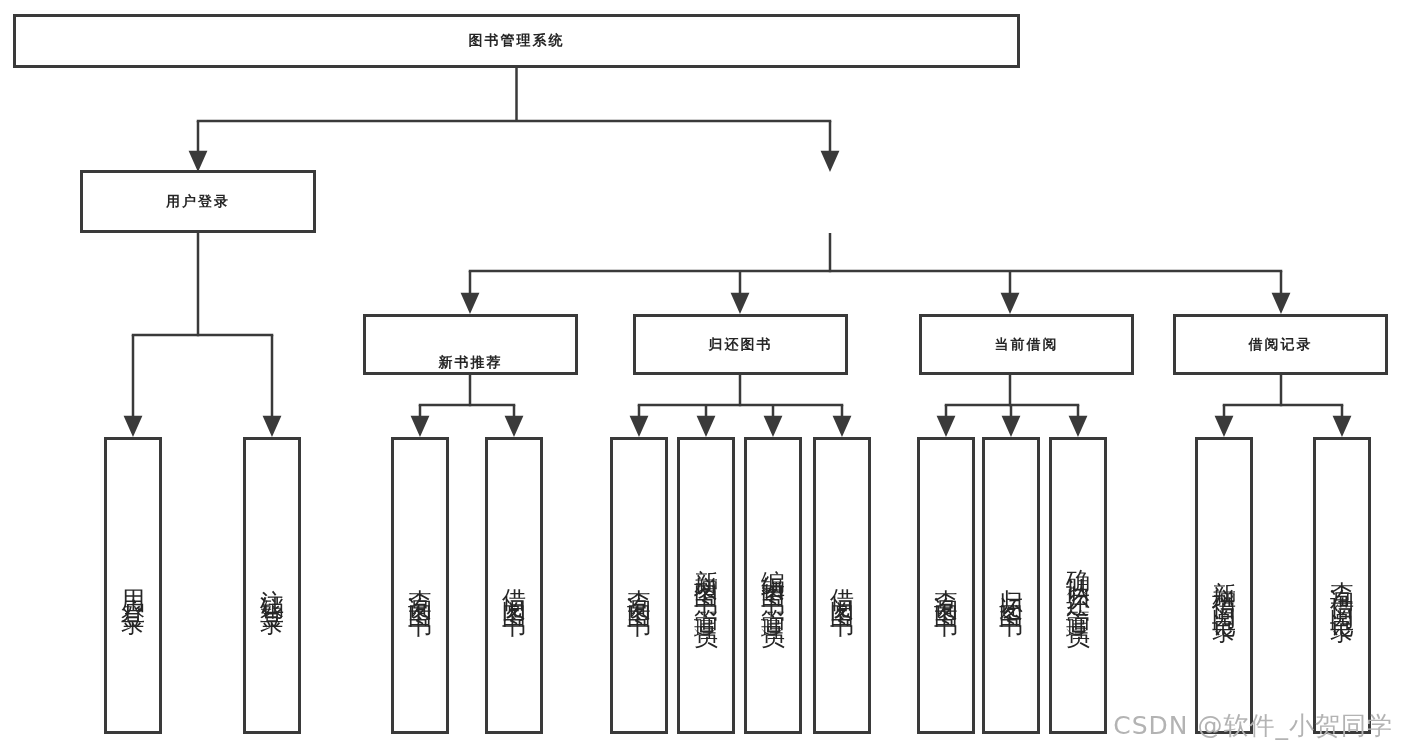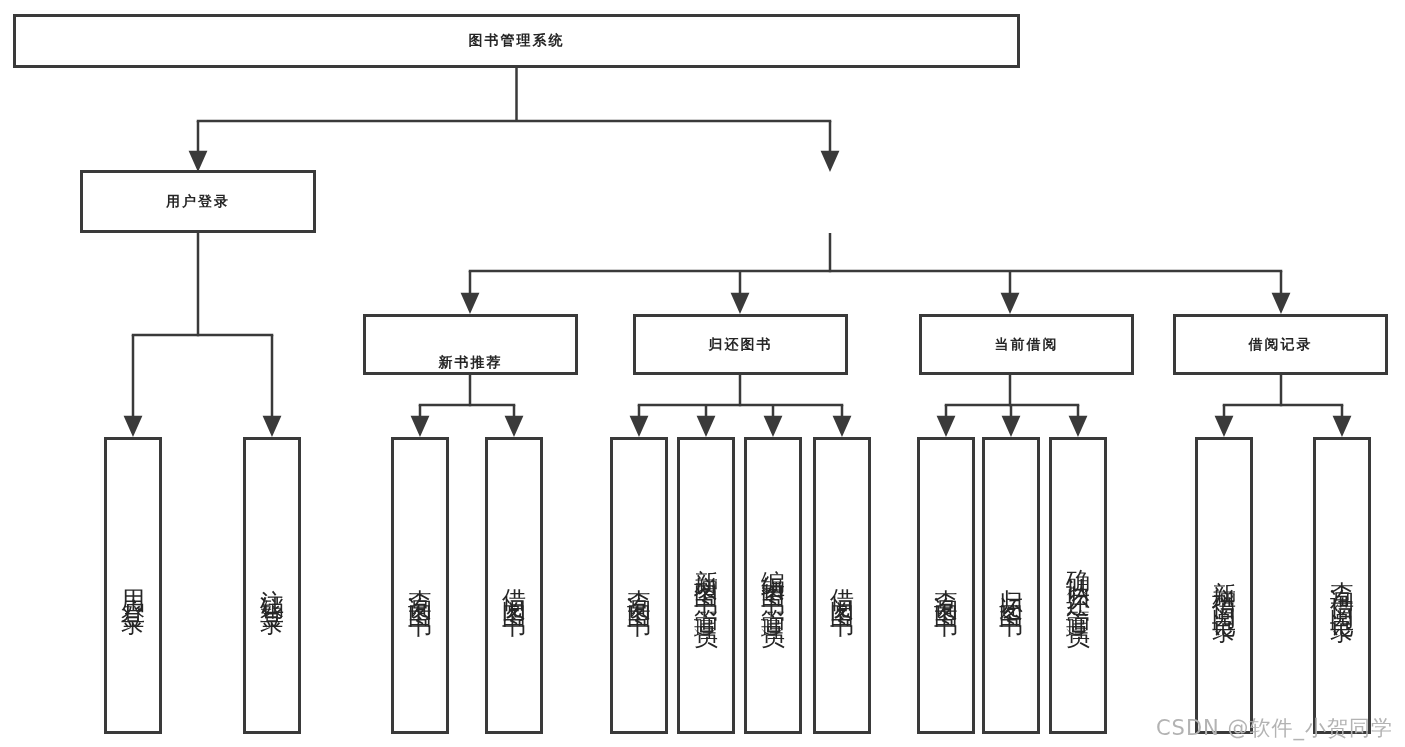--- a/index.html
+++ b/index.html
@@ -21,21 +21,21 @@
   .l2b{left:712px;top:170px;width:235px;height:63px;}
   .l3{top:314px;height:61px;width:215px;}
   .l3a{left:363px;align-items:flex-end;} .l3b{left:633px;} .l3c{left:903px;margin-left:16px;} .l3d{left:1173px;}
   .leaf{top:437px;width:58px;height:297px;}
   .lf0{left:104px;} .lf1{left:243px;} .lf2{left:391px;} .lf3{left:485px;}
   .lf4{left:610px;} .lf5{left:677px;} .lf6{left:744px;} .lf7{left:813px;}
   .lf8{left:917px;} .lf9{left:982px;} .lf10{left:1049px;}
   .lf11{left:1195px;} .lf12{left:1313px;}
   .watermark{
     position:absolute;right:12px;bottom:5px;color:#b3b3b3;
-    font-size:21px;letter-spacing:1px;white-space:nowrap;z-index:5;
+    font-size:25px;letter-spacing:1px;white-space:nowrap;z-index:5;
   }
 </style>
 </head>
 <body>
 
 <div id="stage">
 
   <svg class="wires" viewBox="0 0 1405 747" xmlns="http://www.w3.org/2000/svg">
     <g stroke="#3a3a3a" stroke-width="2.5" fill="#3a3a3a">
 

